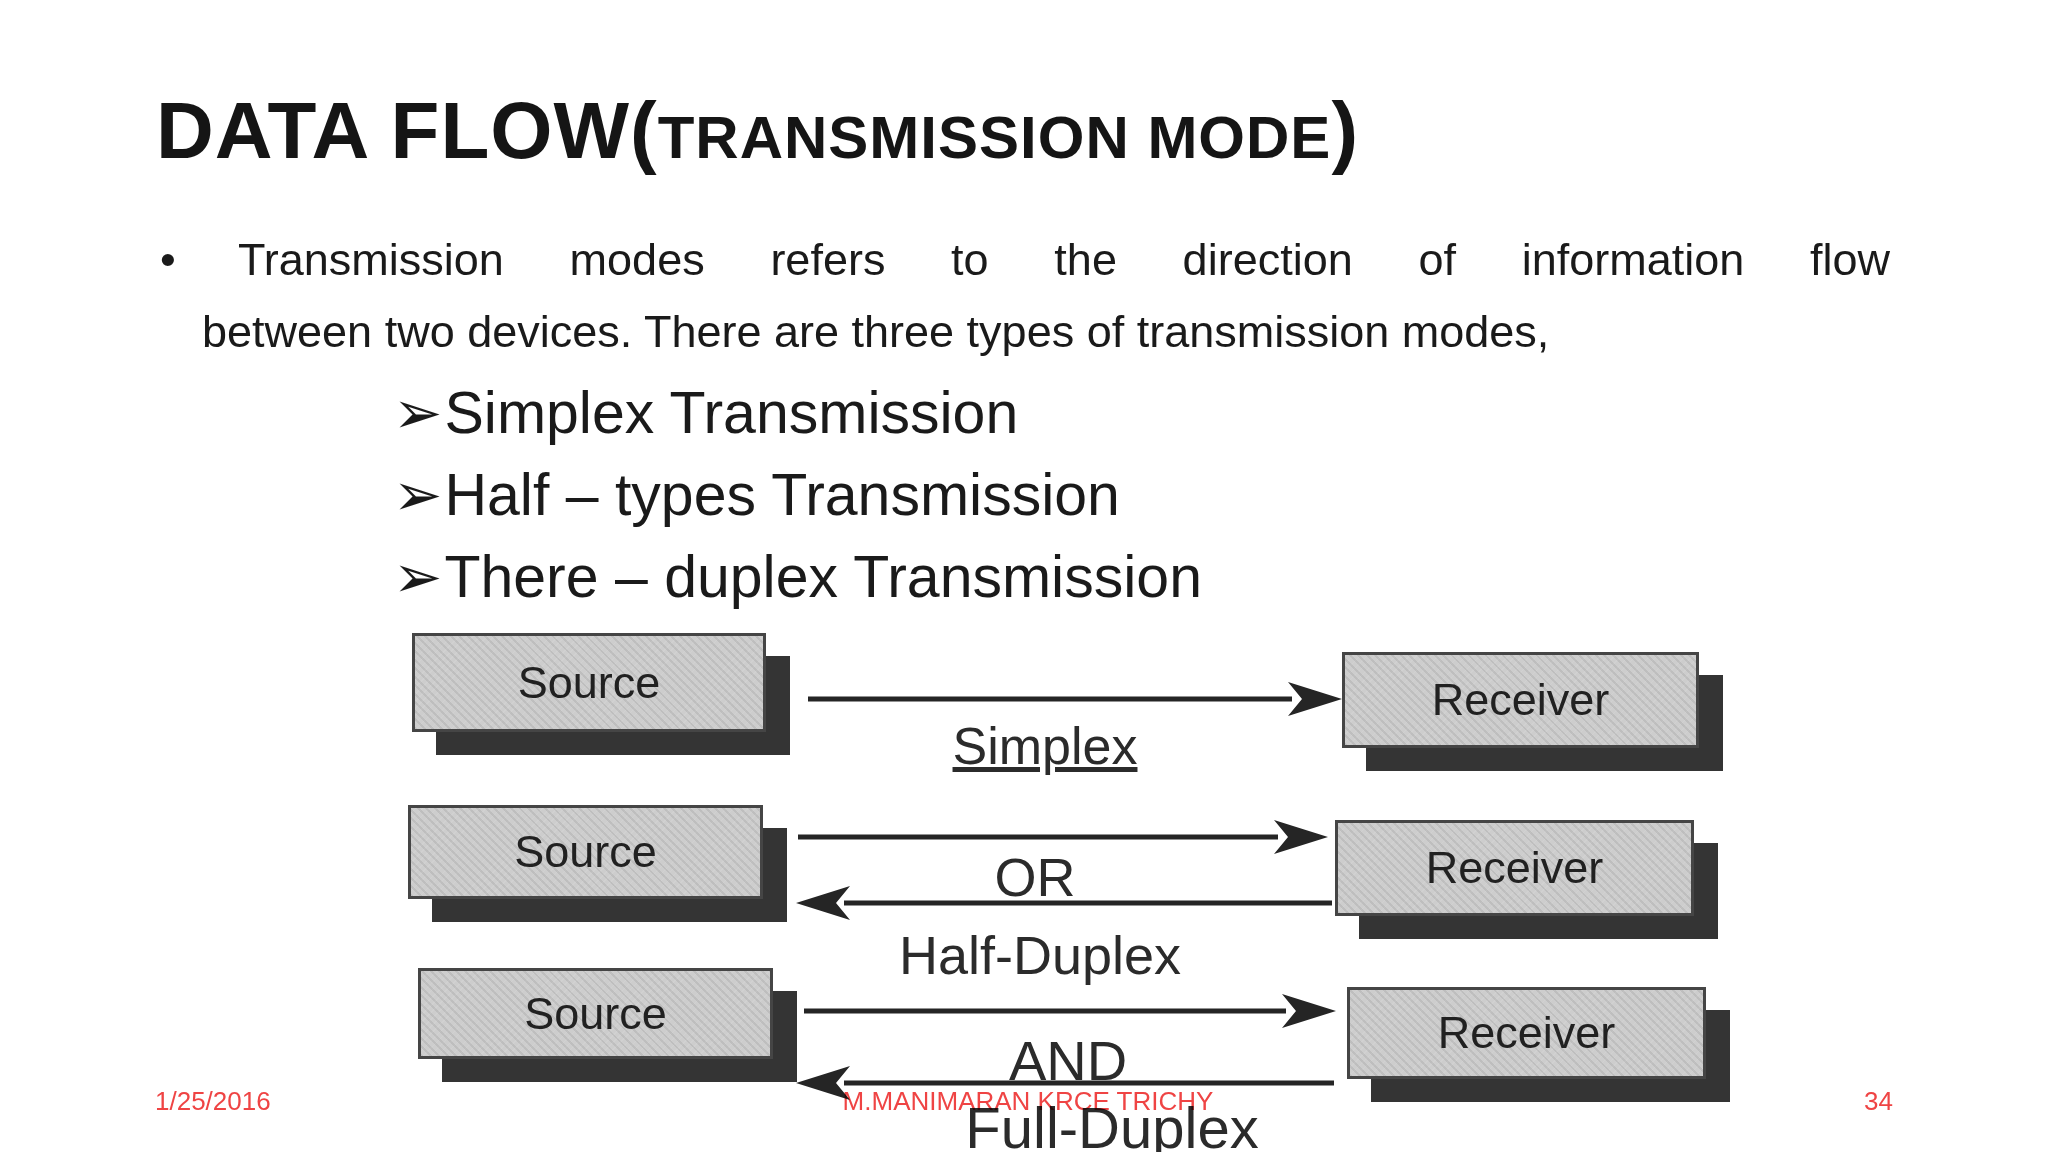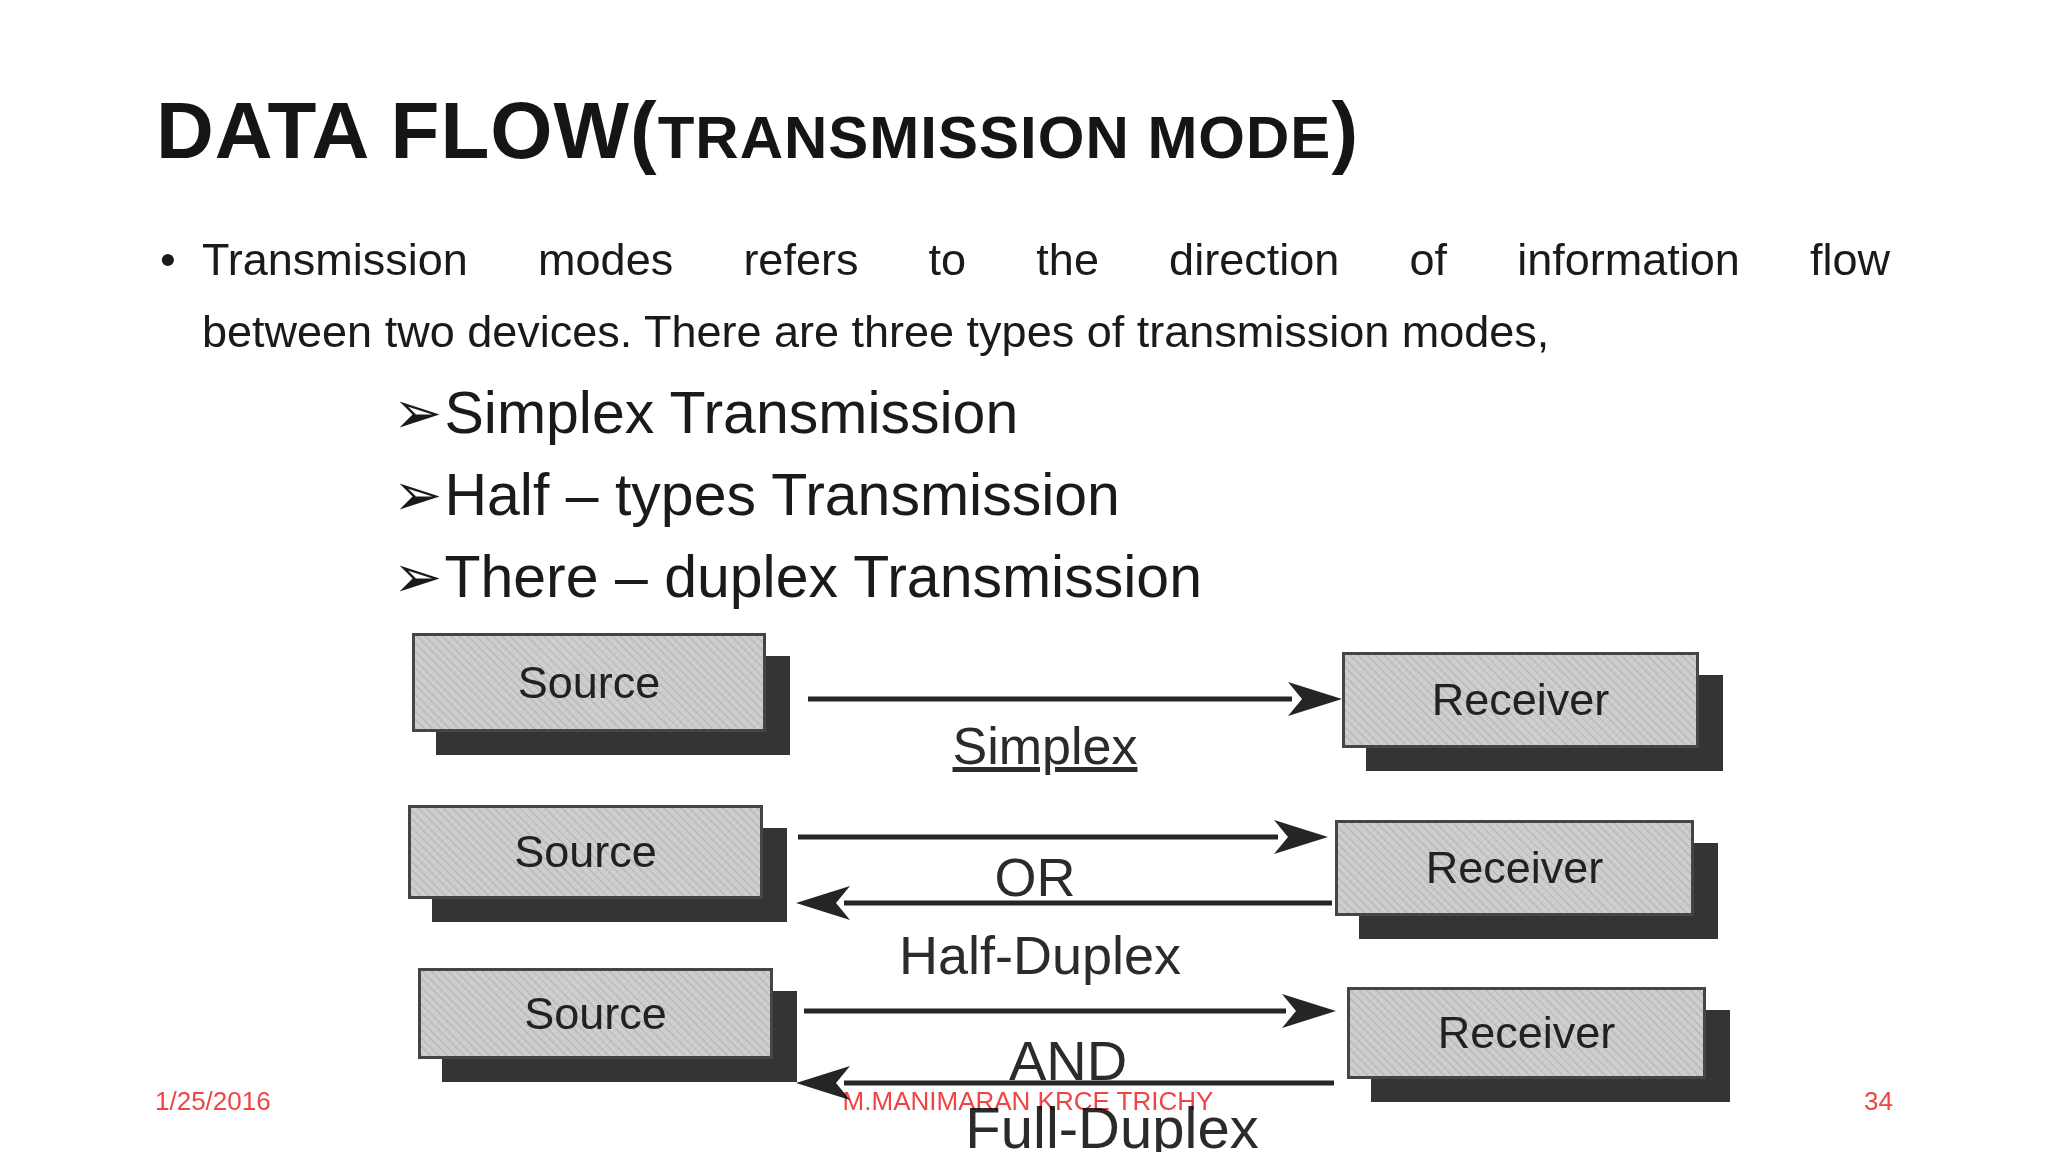--- a/index.html
+++ b/index.html
@@ -15,21 +15,21 @@
   .title .big{font-size:80px;line-height:1.1;}
   .title .small{font-size:60px;}
   
   .para{
     position:absolute;left:160px;top:224px;width:1730px;
     font-size:45px;line-height:72px;color:#1a1a1a;
   }
   .para .row{display:flex;}
   .para .dot{width:42px;flex:0 0 42px;}
   .para .ptext{flex:1;}
-  .justify-full{text-align:justify;text-align-last:justify;}
+  .justify-full{text-align:justify;text-align-last:justify;margin-left:36px;}
   
   .subbullets{
     position:absolute;left:393px;top:372px;
     font-size:59px;line-height:81px;color:#1a1a1a;
   }
   .subbullets .sb{white-space:nowrap;}
   .subbullets .marker{font-family:"DejaVu Sans",sans-serif;margin-right:2px;}
   
   .figure{
     position:absolute;left:0;top:0;width:1712px;height:1152px;z-index:1;

